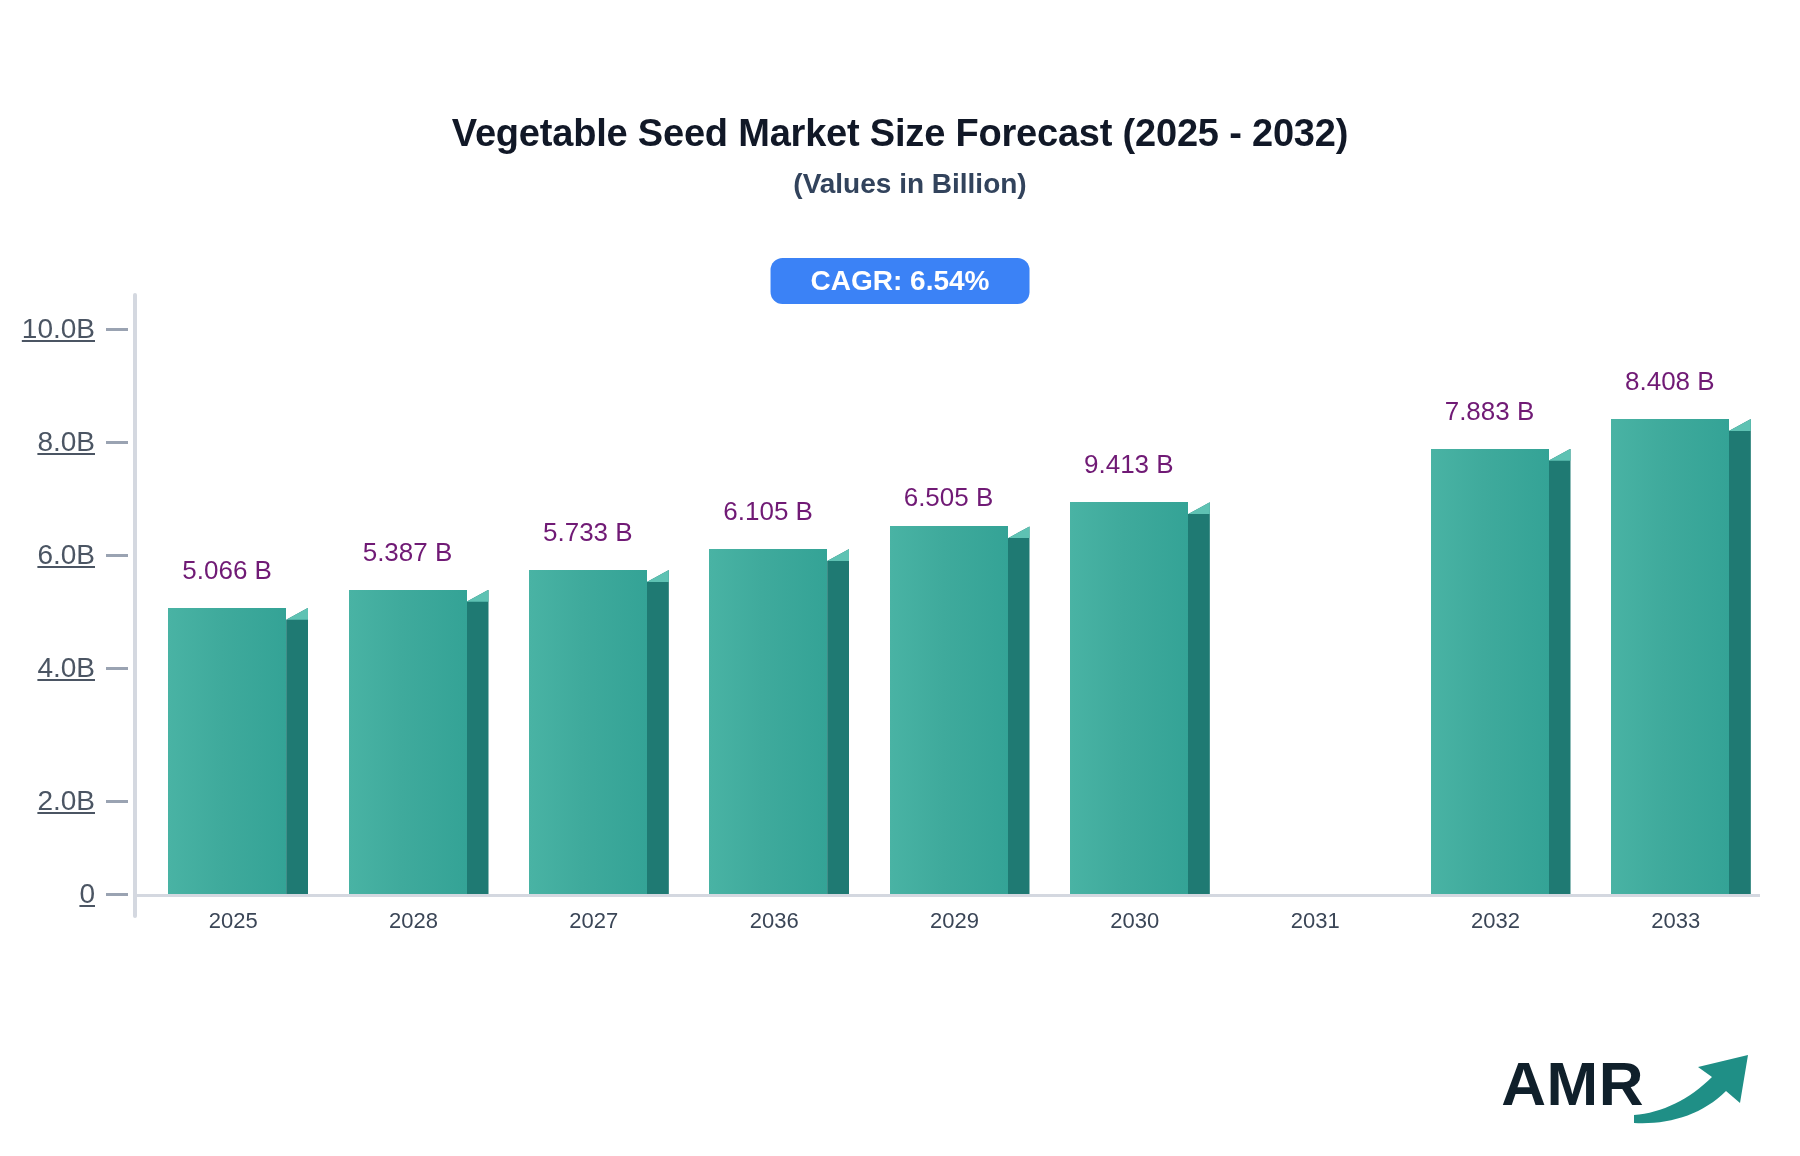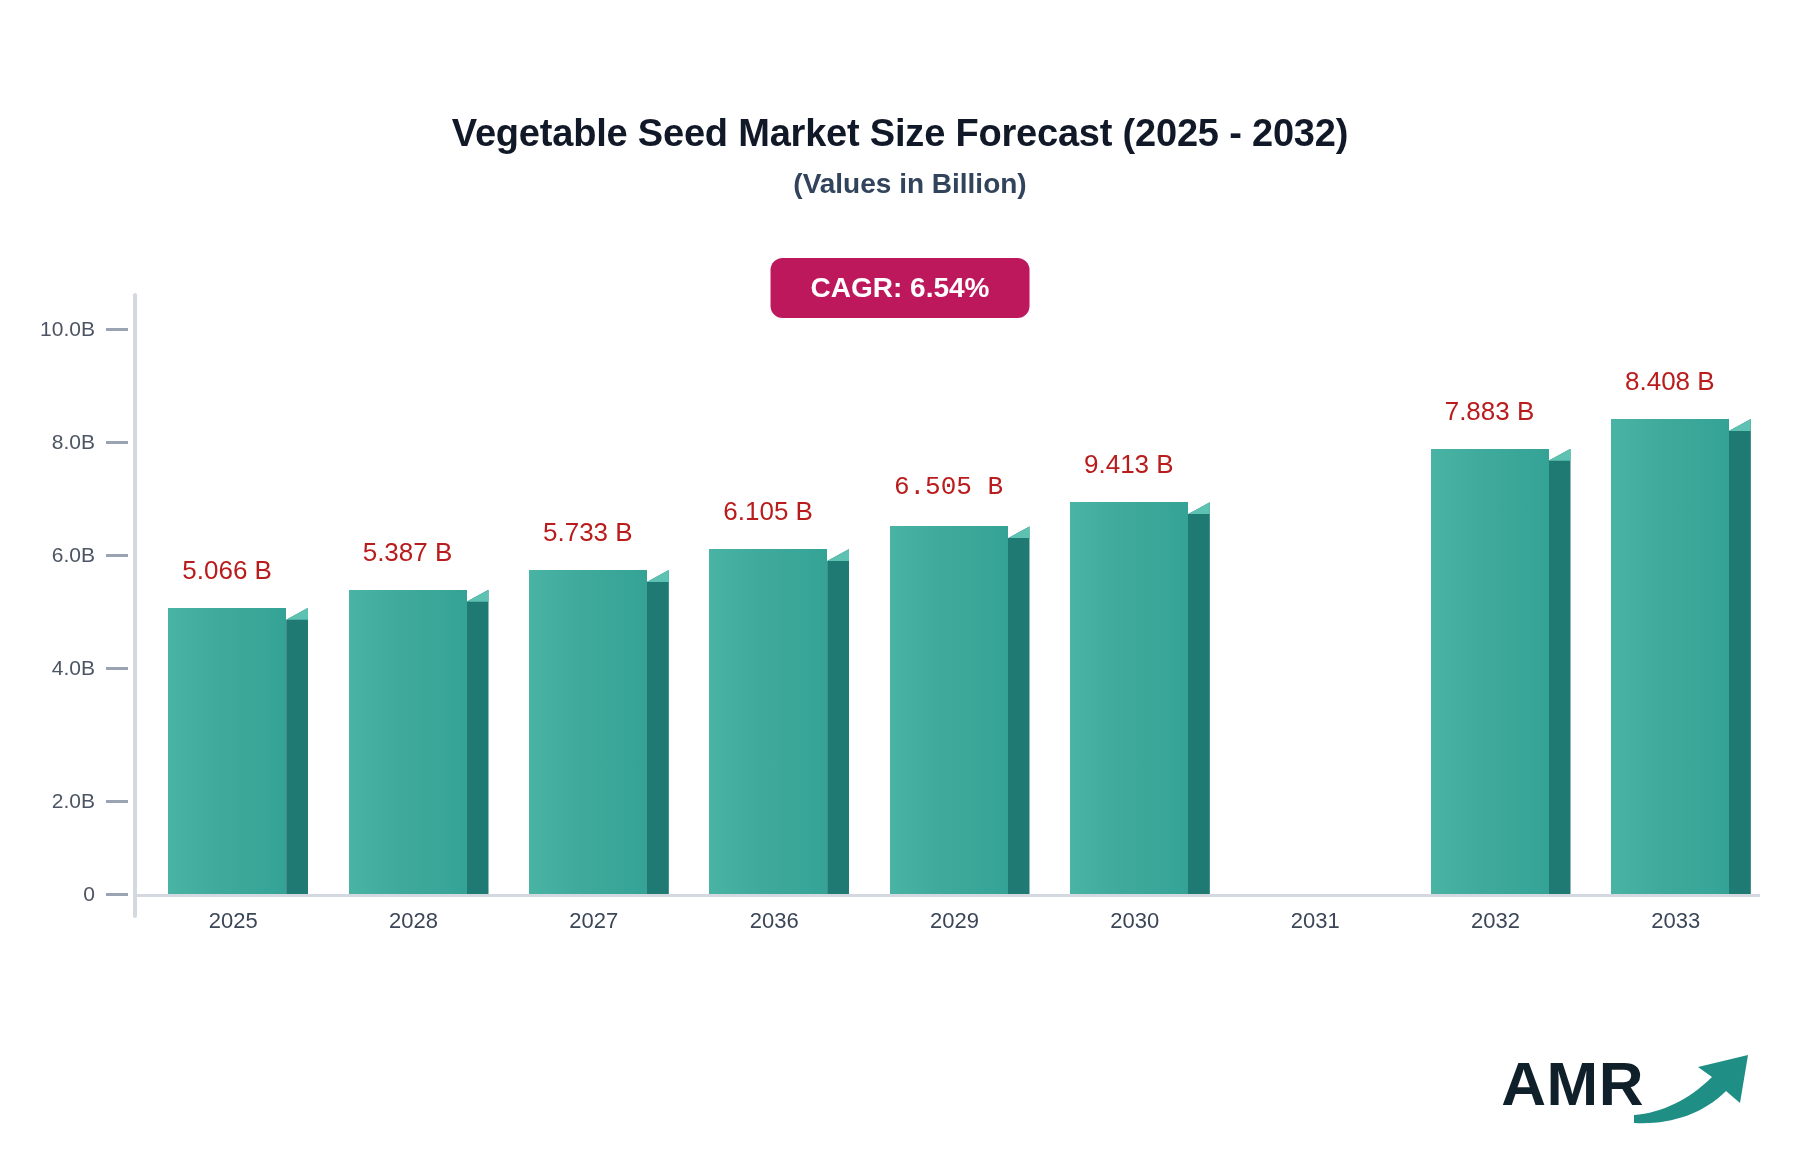--- a/index.html
+++ b/index.html
@@ -38,25 +38,25 @@
     color: #32435c;
     padding-left: 20px;
   }
 
   
   .cagr-badge {
     position: absolute;
     left: 50%;
     transform: translateX(-50%);
     top: 258px;
-    background: #be185d;
+    background: #3b82f6;
     color: #ffffff;
     font-size: 28px;
     font-weight: 600;
-    padding: 16px 40px;
+    padding: 9px 40px;
     border-radius: 12px;
     white-space: nowrap;
     line-height: 1;
   }
 
   
   .plot {
     position: absolute;
     left: 0;
     top: 270px;
@@ -81,24 +81,25 @@
     width: 1627px;
     height: 3px;
     background: #d4d8e0;
   }
 
   .ytick {
     position: absolute;
     left: 0;
     width: 128px;
     text-align: right;
-    font-size: 21px;
+    font-size: 28px;
     color: #4b5563;
     transform: translateY(-50%);
     white-space: nowrap;
+    text-decoration: underline;
   }
   .ytick .dash {
     display: inline-block;
     width: 22px;
     border-top: 3px solid #9aa3b2;
     vertical-align: middle;
     margin-left: 11px;
     position: relative;
     top: -1px;
   }
@@ -133,21 +134,21 @@
     position: absolute;
     width: 22px;
     height: 12px;
     background: #5ec2b3;
   }
   .bar-label {
     position: absolute;
     left: 50%;
     transform: translateX(-50%);
     font-size: 26px;
-    color: #b91c1c;
+    color: #701a75;
     white-space: nowrap;
   }
 
   
   .xticks {
     position: absolute;
     left: 137px;
     top: 908px;
     width: 1623px;
     height: 40px;
@@ -225,21 +226,21 @@
         <div class="bar-group" style="left: 572.167px; width: 118px; height: 344.933px;">
           <div class="bar-face" style="height: 344.933px;"></div>
           <div class="bar-side" style="left: 118px; height: 344.933px;"></div>
           <div class="bar-top" style="left: 118px; bottom: 332.933px; clip-path: polygon(0px 12px, 100% 0px, 100% 12px, 0px 12px);"></div>
           <div class="bar-label" style="bottom: 366.933px;">6.105 B</div>
         </div>
         <div class="bar-group" style="left: 752.5px; width: 118px; height: 367.532px;">
           <div class="bar-face" style="height: 367.532px;"></div>
           <div class="bar-side" style="left: 118px; height: 367.532px;"></div>
           <div class="bar-top" style="left: 118px; bottom: 355.532px; clip-path: polygon(0px 12px, 100% 0px, 100% 12px, 0px 12px);"></div>
-          <div class="bar-label" style="bottom: 392px; font-family: Liberation Mono, monospace;">6.505 B</div>
+          <div class="bar-label" style="bottom: 381px;">6.505 B</div>
         </div>
         <div class="bar-group" style="left: 932.833px; width: 118px; height: 391.714px;">
           <div class="bar-face" style="height: 391.714px;"></div>
           <div class="bar-side" style="left: 118px; height: 391.714px;"></div>
           <div class="bar-top" style="left: 118px; bottom: 379.714px; clip-path: polygon(0px 12px, 100% 0px, 100% 12px, 0px 12px);"></div>
           <div class="bar-label" style="bottom: 413.714px;">9.413 B</div>
         </div>
         <div class="bar-group" style="left: 1293.5px; width: 118px; height: 445.389px;">
           <div class="bar-face" style="height: 445.389px;"></div>
           <div class="bar-side" style="left: 118px; height: 445.389px;"></div>

